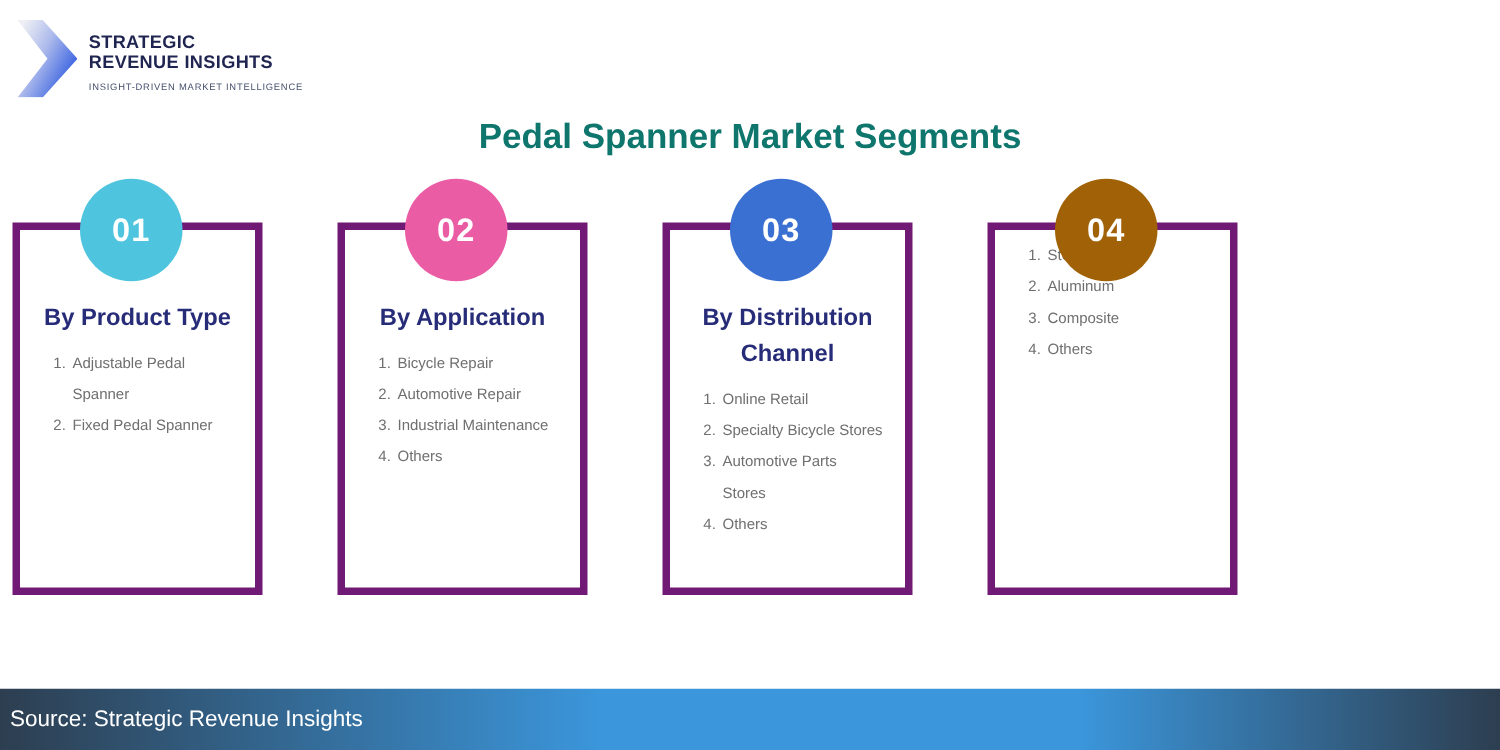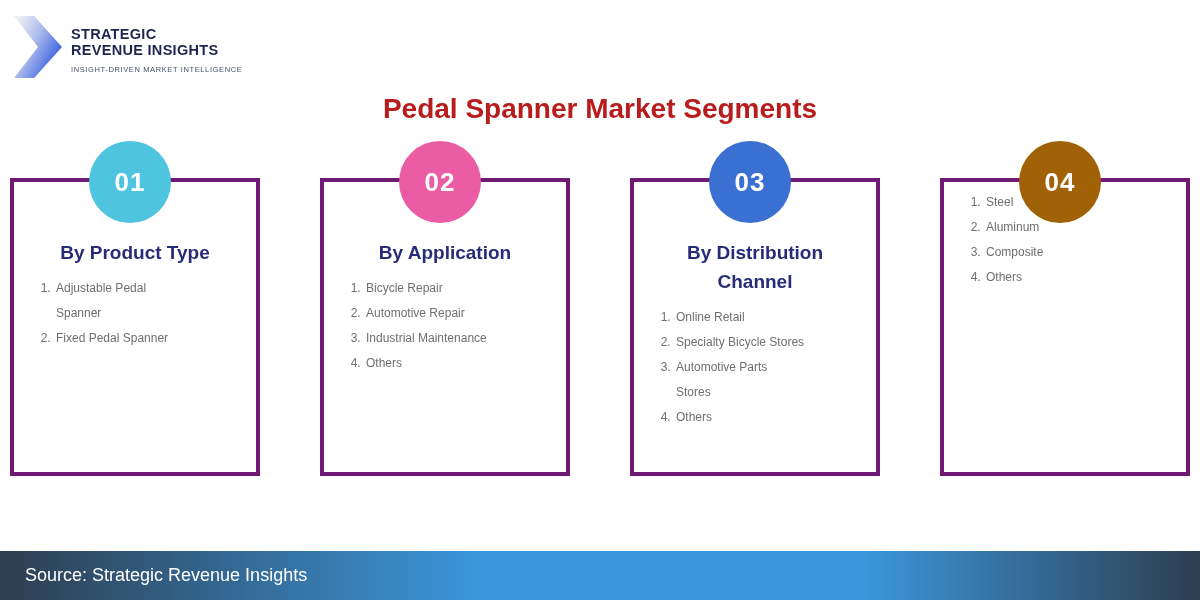--- a/index.html
+++ b/index.html
@@ -28,33 +28,33 @@
   }
   .logo-tagline {
     margin-top: 7px; font-size: 7.5px; font-weight: 500;
     color: #47506e; letter-spacing: 0.62px;
   }
 
   
   .page-title {
     position: absolute; top: 93px; left: 0; width: 100%;
     text-align: center;
-    font-size: 28px; font-weight: 700; color: #b91c1c;
+    font-size: 28px; font-weight: 700; color: #0f766e;
   }
 
   
   .cards {
     position: absolute; top: 178px; left: 10px;
     display: flex; gap: 60px;
   }
   .card {
     position: relative;
-    width: 250px; height: 298px;
+    width: 200px; height: 298px;
     background: #ffffff;
-    border: 4px solid #701a75;
+    border: 6px solid #701a75;
   }
   .badge {
     position: absolute; top: -41px; left: calc(50% - 5px);
     transform: translateX(-50%);
     width: 82px; height: 82px; border-radius: 50%;
     display: flex; align-items: center; justify-content: center;
     z-index: 2;
   }
   .badge span {
     color: #ffffff; font-size: 26px; font-weight: 700; letter-spacing: 1px;
@@ -73,21 +73,21 @@
     font-size: 12px; color: #6f6f6f; line-height: 25px;
   }
   .card-list li { padding-left: 2px; white-space: pre-line; }
 
   
   .footer {
     position: absolute; left: 0; bottom: 0;
     width: 100%; height: 49px;
     background: linear-gradient(90deg, #2d3e50 0%, #3b96db 40%, #3b96db 72%, #2d3e50 100%);
     display: flex; align-items: center; justify-content: space-between;
-    padding: 0 25px;
+    padding: 0 8px;
     color: #ffffff; font-size: 18px;
   }
 </style>
 </head>
 <body>
 
 <div class="page">
 
   <header class="logo">
     <div class="logo-chevron"></div>

